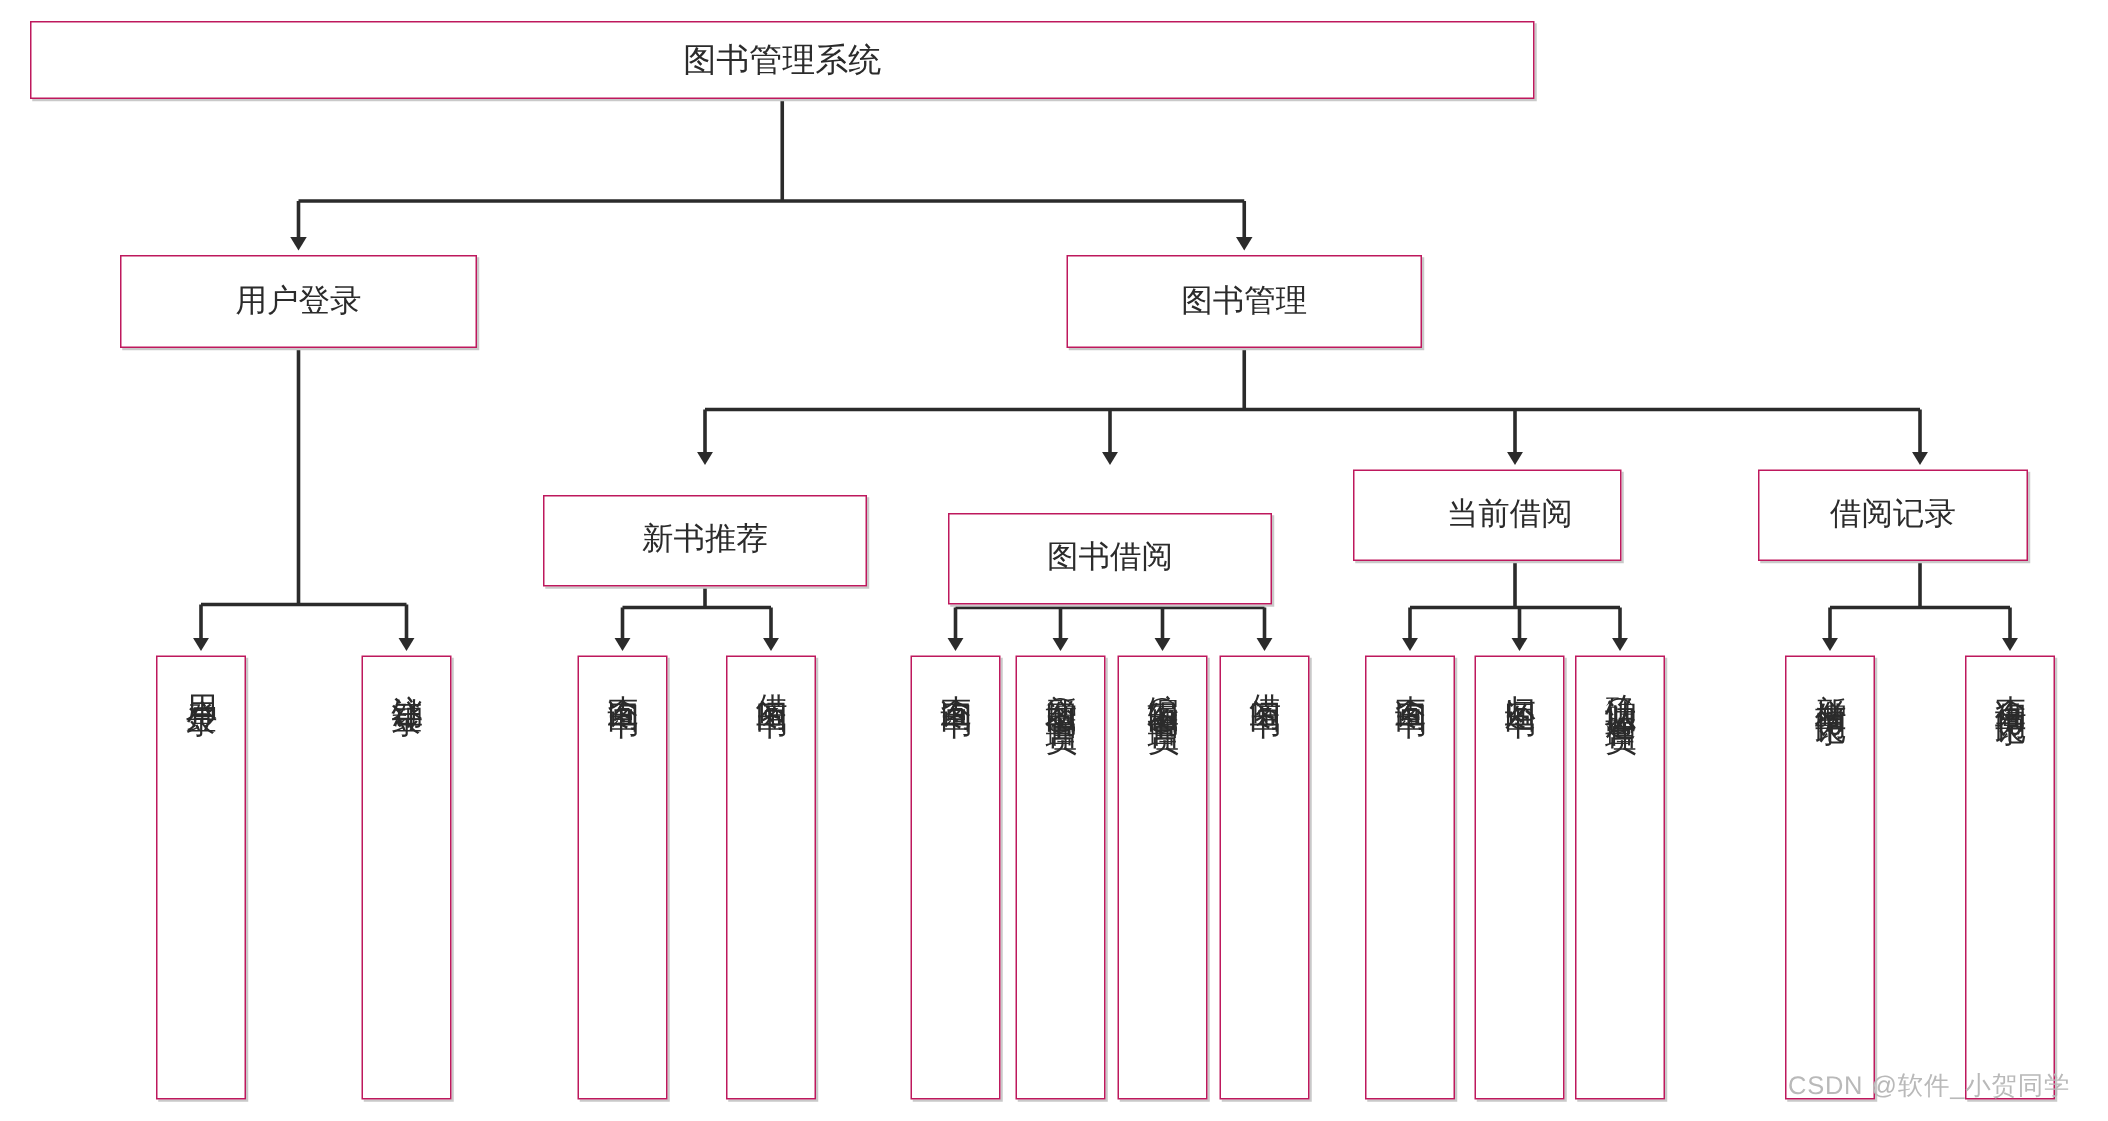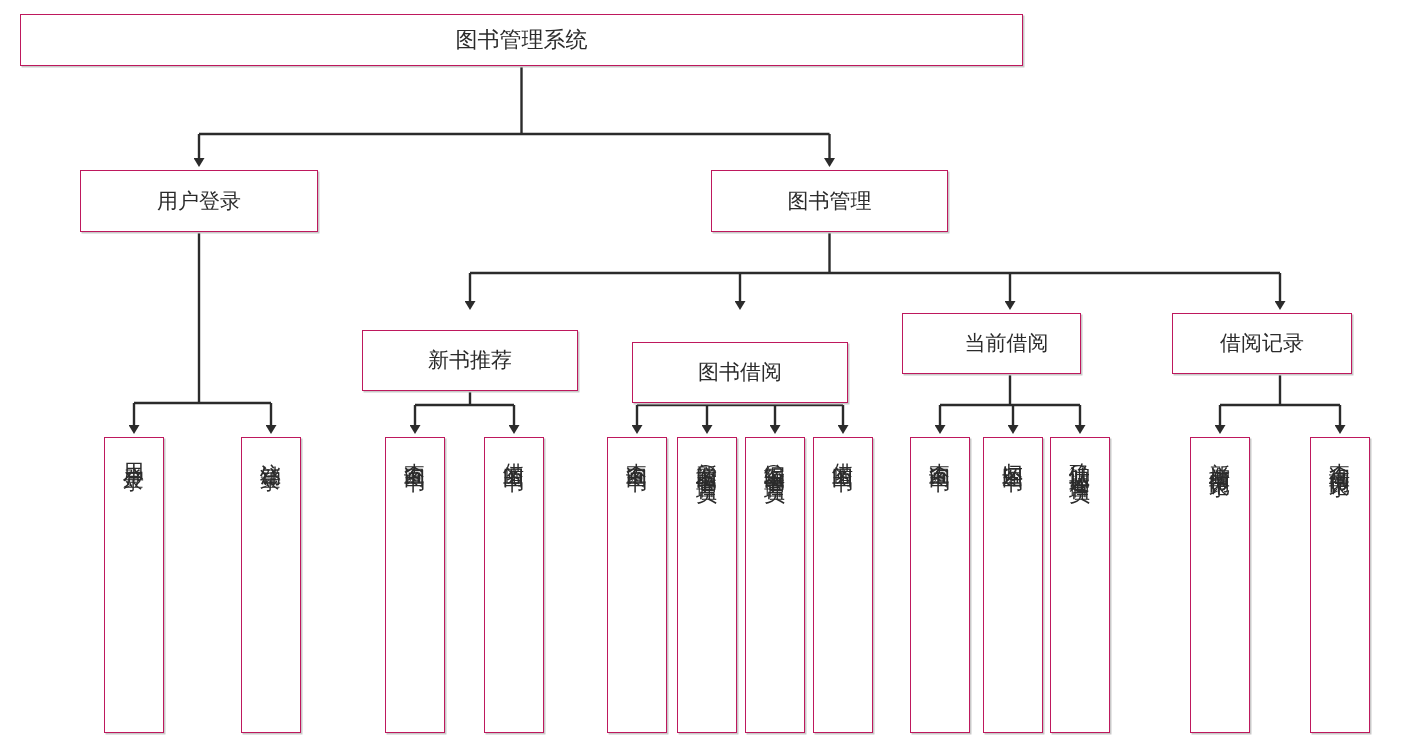--- a/index.html
+++ b/index.html
@@ -178,13 +178,14 @@
         <span class="lbl">确认归还（管理员）</span>
       </div>
       <div class="node vert" style="left: 1190px; top: 437px; width: 60px; height: 296px;">
         <span class="lbl">新增借阅记录</span>
       </div>
       <div class="node vert" style="left: 1310px; top: 437px; width: 60px; height: 296px;">
         <span class="lbl">查询借阅记录</span>
       </div>
     </div>
 
+  <div class="watermark">CSDN @软件_小贺同学</div>
 </div>
 
 </body></html>

